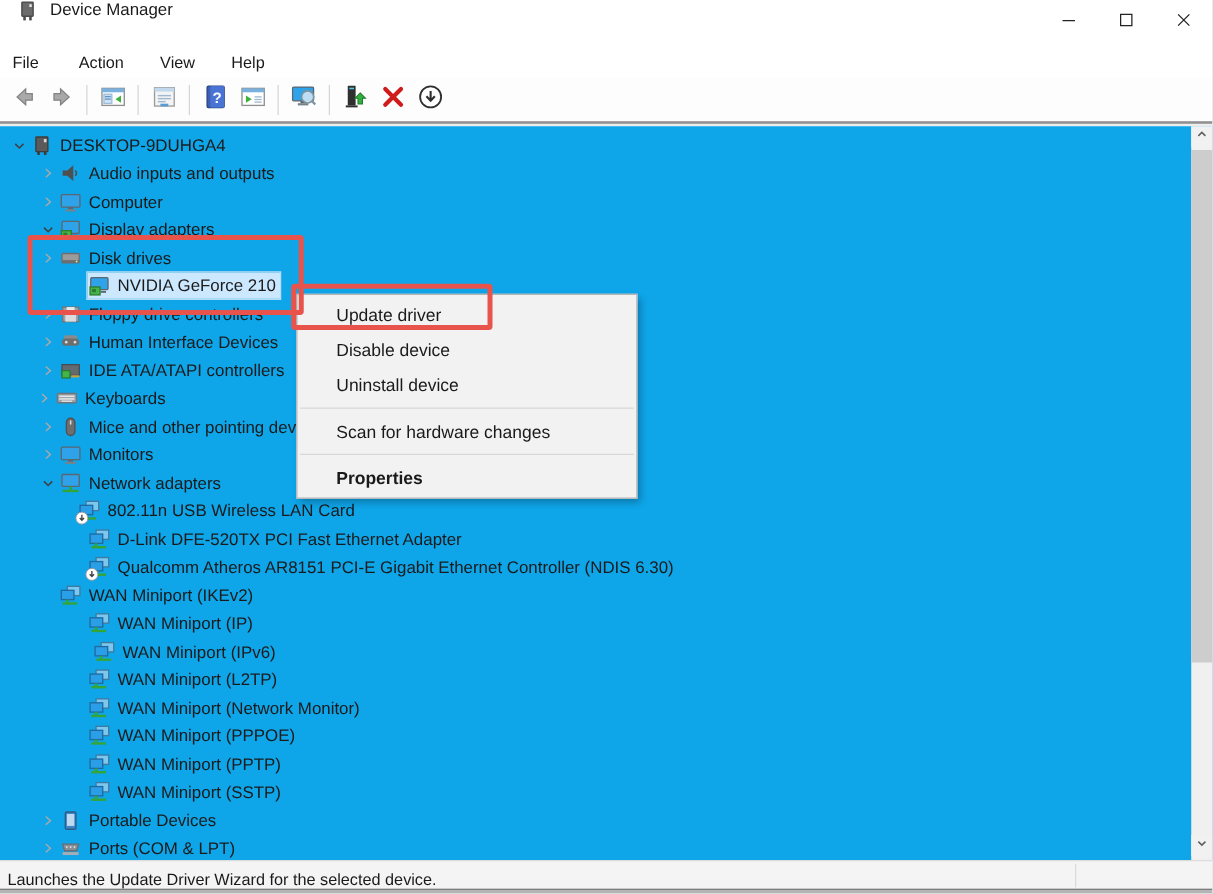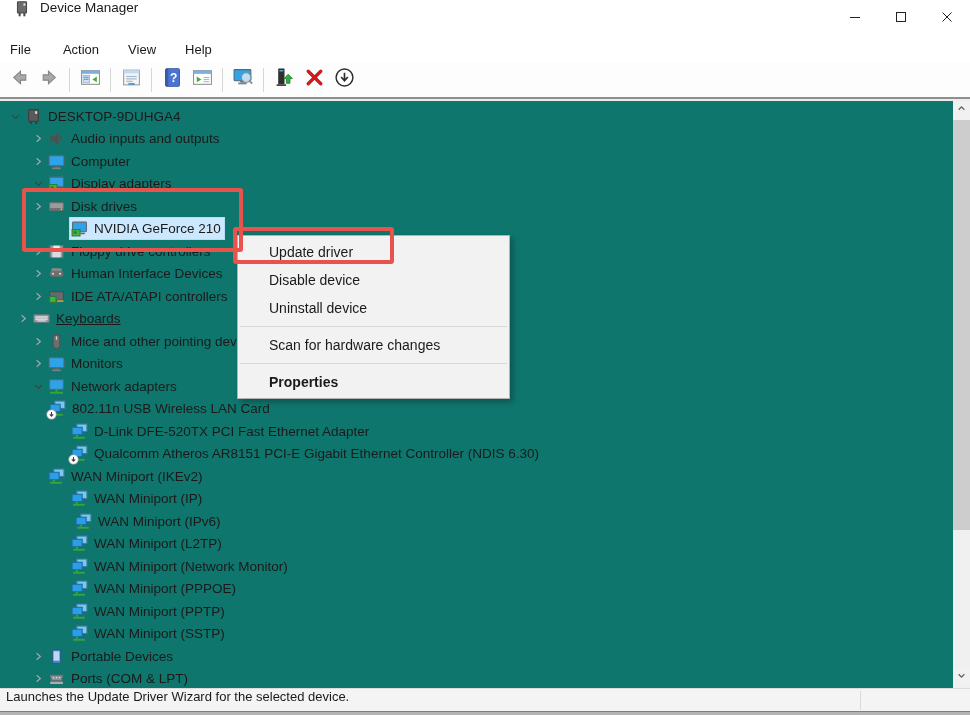--- a/index.html
+++ b/index.html
@@ -19,21 +19,21 @@
   .menubar{position:absolute;left:0;top:36px;width:970px;height:26px;background:#fff;display:flex;align-items:center;padding-left:10px;font-size:13px;}
   .menu-item{padding:4px 10px;margin-right:9px;}
   .menu-item:first-child{padding-left:0;margin-right:12px;}
   
   .toolbar{position:absolute;left:0;top:62px;width:970px;height:35px;background:#fdfdfd;display:flex;align-items:center;padding-left:4px;}
   .tb-btn{width:28px;height:28px;display:flex;align-items:center;justify-content:center;margin:0 1px;}
   .tb-btn svg{width:21px;height:21px;}
   .tb-sep{width:1px;height:24px;background:#d6d6d6;margin:0 5px;}
   .toolbar-edge{position:absolute;left:0;top:97px;width:970px;height:4px;background:#ececec;border-top:2px solid #8f8f8f;}
   
-  .content{position:absolute;left:0;top:101px;width:970px;height:587px;background:#0f766e;overflow:hidden;}
+  .content{position:absolute;left:0;top:101px;width:970px;height:587px;background:#0ea5e9;overflow:hidden;}
   .tree{position:absolute;left:0;top:4px;width:951px;}
   .tree-row{height:22.5px;display:flex;align-items:center;white-space:nowrap;font-size:13.5px;}
   .chev{width:18px;height:16px;flex:0 0 18px;display:inline-flex;align-items:center;justify-content:center;}
   .chev svg{width:15px;height:15px;}
   .row-content{display:inline-flex;align-items:center;height:21px;padding:0 3px 0 1px;}
   .row-content.selected{background:#cce8ff;outline:1px solid #b8dcf5;}
   .ticon{position:relative;width:17px;height:17px;flex:0 0 17px;margin-right:6px;display:inline-flex;}
   .ticon svg{width:17px;height:17px;}
   .ticon .badge{position:absolute;left:-3px;bottom:-2px;width:11px;height:11px;}
   .ticon .badge svg{width:11px;height:11px;}
@@ -48,21 +48,21 @@
   .context-menu{position:absolute;left:237px;top:235px;width:273px;background:#f2f2f2;border:1px solid #b3b3b3;box-shadow:3px 3px 6px rgba(0,0,0,0.28);padding:2px 0;z-index:6;}
   .cm-item{height:28px;line-height:28px;padding-left:31px;font-size:14px;color:#1a1a1a;}
   .cm-item.bold{font-weight:bold;}
   .cm-sep{height:9px;display:flex;align-items:center;padding:0 2px;}
   .cm-sep div{height:1px;width:100%;background:#d7d7d7;}
   
   .anno{position:absolute;border:4px solid #e8544c;border-radius:3px;z-index:10;pointer-events:none;}
   .anno1{left:22px;top:188px;width:221px;height:64px;}
   .anno2{left:233px;top:227px;width:161px;height:37px;}
   
-  .statusbar{position:absolute;left:0;top:688px;width:970px;height:23px;background:#f4f4f4;border-top:1px solid #dcdcdc;display:flex;align-items:flex-start;font-size:13px;padding-left:6px;}
+  .statusbar{position:absolute;left:0;top:688px;width:970px;height:23px;background:#f4f4f4;border-top:1px solid #dcdcdc;display:flex;align-items:flex-end;font-size:13px;padding-left:6px;}
   .status-sep{position:absolute;left:860px;top:2px;height:19px;width:1px;background:#dadada;}
   .bottom-strip{position:absolute;left:0;top:711px;width:970px;height:4px;background:#b4b4b4;border-top:1px solid #7e7e7e;}
 </style>
 </head>
 <body>
 
 <div class="window">
 
   <div class="titlebar">
     <span class="app-ic">
@@ -331,21 +331,21 @@
             <span class="ticon">
               <svg viewBox="0 0 16 16">
                 <rect x="1.5" y="3.5" width="13" height="8" fill="#636a70" stroke="#474d52"></rect>
                 <rect x="8.5" y="11.5" width="6" height="1.6" fill="#c8a23c"></rect>
                 <rect x="1.5" y="8" width="6" height="5.5" fill="#45b449" stroke="#2c7d30"></rect>
               </svg>
             </span>
             <span>IDE ATA/ATAPI controllers</span>
           </span>
         </div>
-        <div class="tree-row" style="padding-left: 14px; text-decoration: underline;">
+        <div class="tree-row" style="padding-left: 26px;">
           <span class="chev">
             <svg viewBox="0 0 16 16">
               <path d="M6 4.5 L10 8 L6 11.5" fill="none" stroke="#a9a9a9" stroke-width="1.2"></path>
             </svg>
           </span>
           <span class="row-content">
             <span class="ticon">
               <svg viewBox="0 0 16 16">
                 <rect x="0.8" y="4.5" width="14.4" height="7" rx="0.8" fill="#9aa0a5" stroke="#70767b"></rect>
                 <rect x="2.2" y="6" width="11.6" height="1.2" fill="#e3e5e7"></rect>
@@ -399,21 +399,21 @@
             <span class="ticon">
               <svg viewBox="0 0 16 16">
                 <rect x="1.5" y="1.5" width="13" height="9" rx="0.8" fill="#2fa3ea" stroke="#5b6770"></rect>
                 <rect x="7" y="10.5" width="2" height="2.5" fill="#35a535"></rect>
                 <rect x="2" y="13" width="12" height="1.8" fill="#35a535"></rect>
               </svg>
             </span>
             <span>Network adapters</span>
           </span>
         </div>
-        <div class="tree-row" style="padding-left: 30px; text-align: center;">
+        <div class="tree-row" style="padding-left: 44px; text-align: center;">
           <span class="chev"></span>
           <span class="row-content">
             <span class="ticon">
               <svg viewBox="0 0 16 16">
                 <rect x="5.5" y="1" width="9.5" height="7" fill="#7cc7f0" stroke="#3f7ba1"></rect>
                 <rect x="1" y="4" width="9.5" height="7" fill="#2a9fe8" stroke="#1f6a9e"></rect>
                 <rect x="4.5" y="11" width="2" height="2" fill="#35a535"></rect>
                 <rect x="2" y="13" width="11" height="1.8" fill="#35a535"></rect>
               </svg>
               <span class="badge"><svg viewBox="0 0 16 16">

